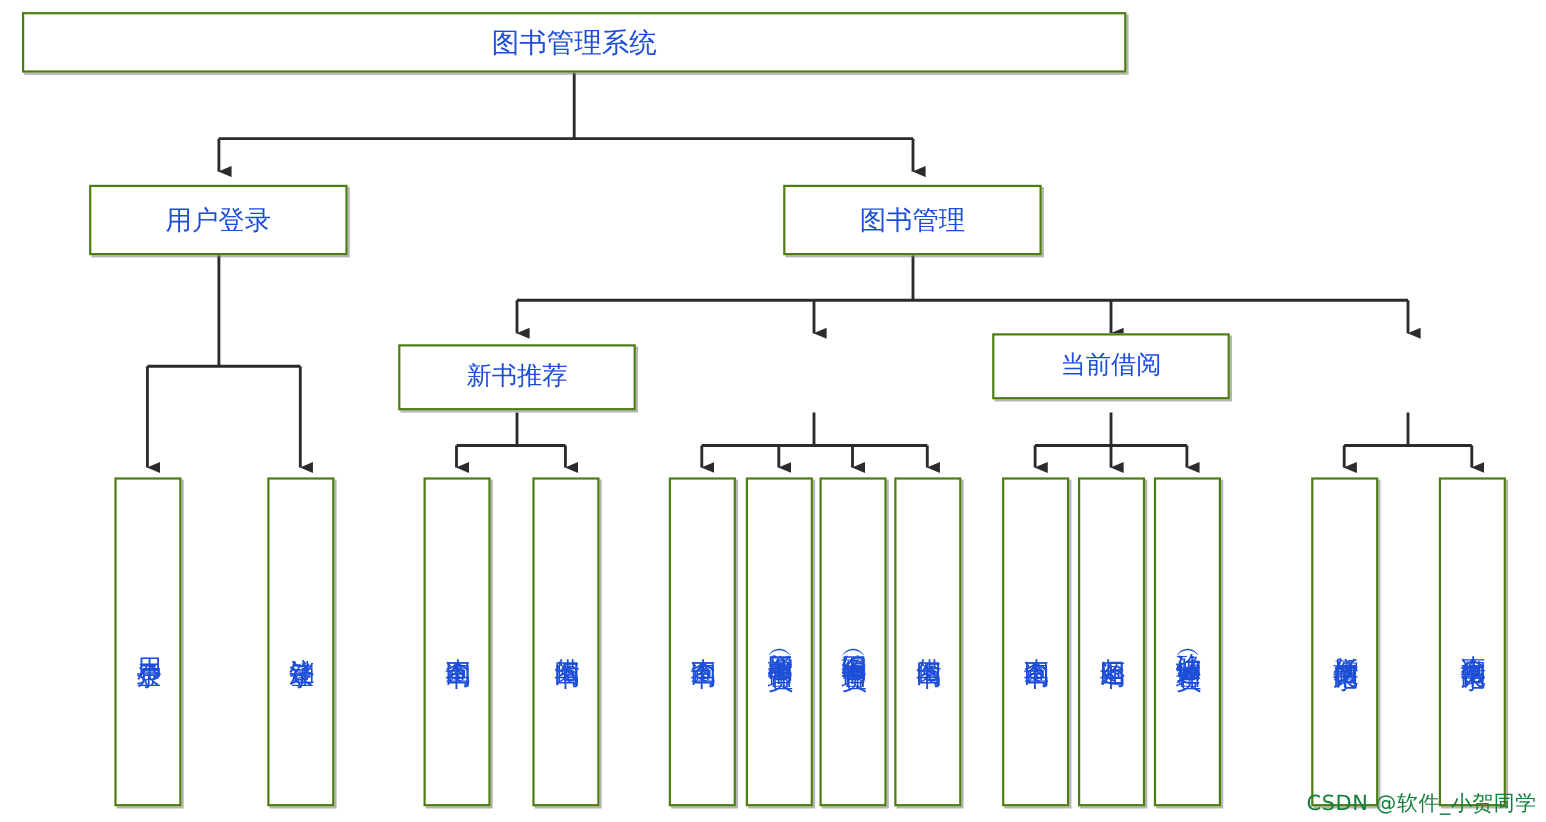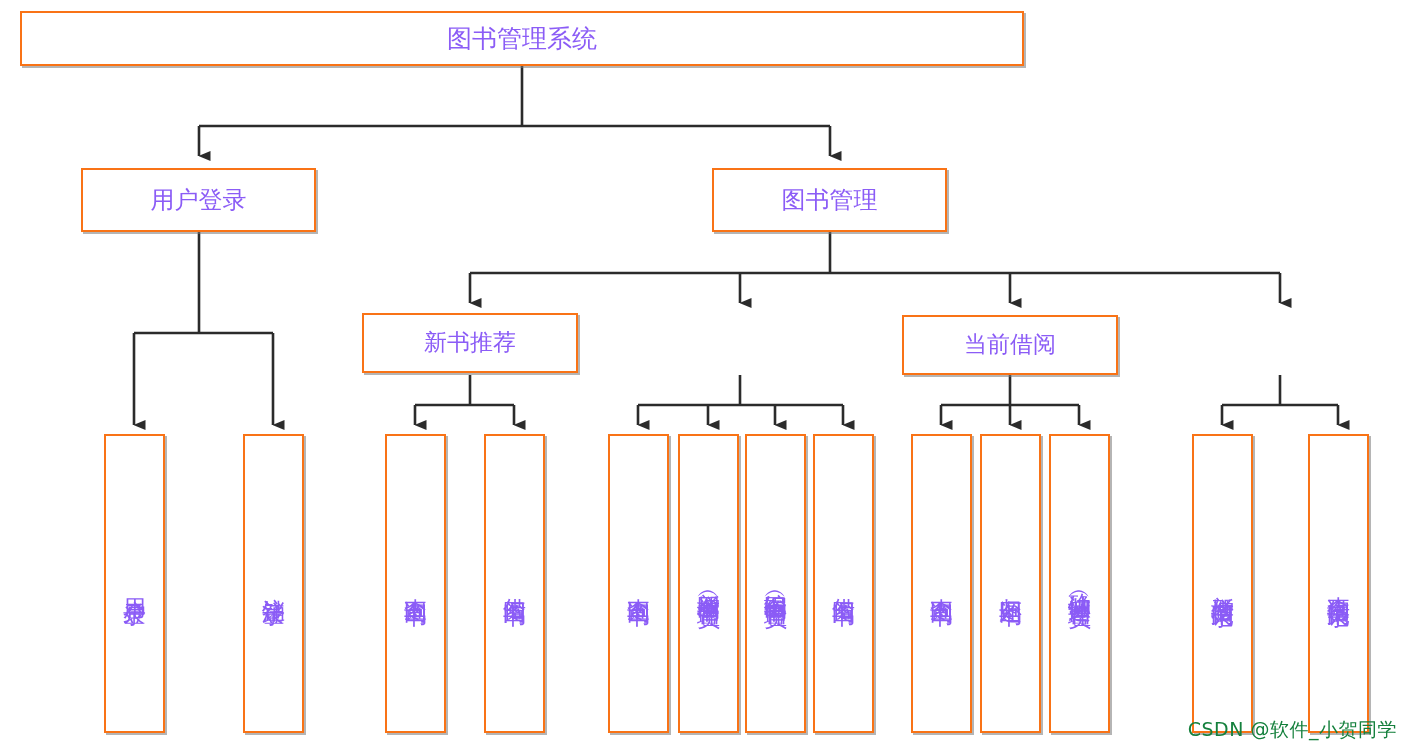--- a/index.html
+++ b/index.html
@@ -23,26 +23,26 @@
     left: 0;
     top: 0;
     width: 1405px;
     height: 747px;
     pointer-events: none;
   }
   .node {
     position: absolute;
     box-sizing: border-box;
     background: #ffffff;
-    border: 2px solid #f97316;
+    border: 2px solid #4d7c0f;
     box-shadow: 2px 2px 0 0 rgba(120,120,120,0.55);
     display: flex;
     align-items: center;
     justify-content: center;
-    color: #8b5cf6;
+    color: #1d4ed8;
     z-index: 3;
   }
   .node .label {
     text-align: center;
     line-height: 1.12;
     white-space: nowrap;
   }
   .node-root {
     font-size: 25px;
   }
@@ -140,21 +140,21 @@
   <div class="node node-l1" style="left:81px; top:168px; width:235px; height:64px;">
     <span class="label">用户登录</span>
   </div>
   <div class="node node-l1" style="left:712px; top:168px; width:235px; height:64px;">
     <span class="label">图书管理</span>
   </div>
 
   <div class="node node-l2" style="left:362px; top:313px; width:216px; height:60px;">
     <span class="label">新书推荐</span>
   </div>
-  <div class="node node-l2" style="left:902px; top:315px; width:216px; height:60px;">
+  <div class="node node-l2" style="left:902px; top:303px; width:216px; height:60px;">
     <span class="label">当前借阅</span>
   </div>
 
   <div class="node node-leaf" style="left:104px; top:434px; width:61px; height:299px;">
     <span class="label">用户登录</span>
   </div>
   <div class="node node-leaf" style="left:243px; top:434px; width:61px; height:299px;">
     <span class="label">注销登录</span>
   </div>
 

